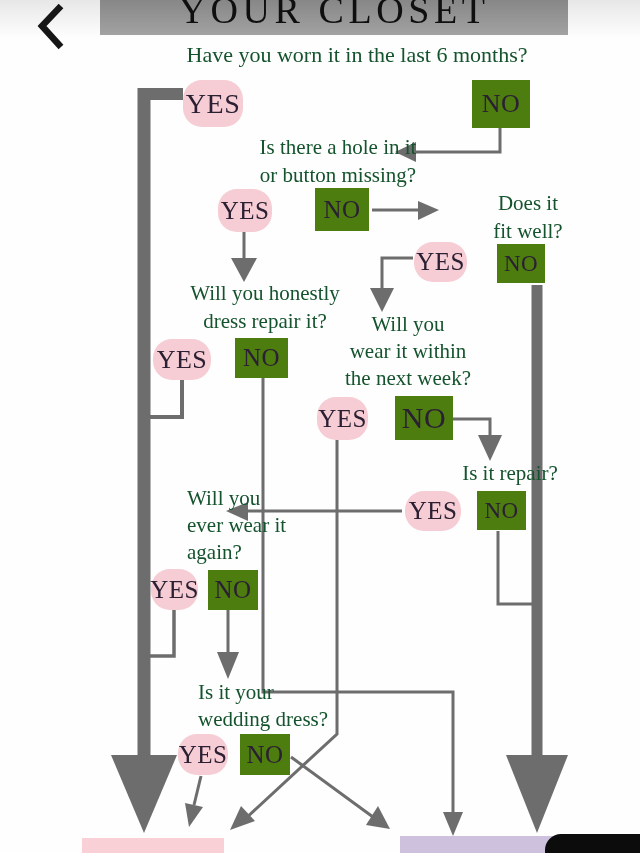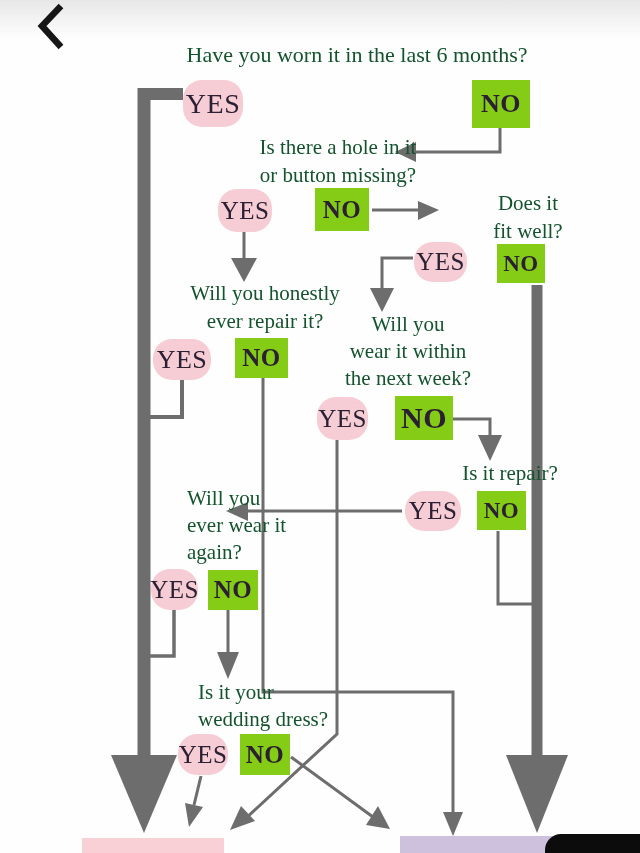--- a/index.html
+++ b/index.html
@@ -28,37 +28,40 @@
   .q{
     position:absolute;color:#14532d;text-align:center;
     white-space:pre-line;font-size:21px;line-height:28px;margin-left:37px;
   }
   .q.left{text-align:left;}
   .bx{
     position:absolute;display:flex;align-items:center;justify-content:center;
     color:#2b2033;letter-spacing:0.02em;
   }
   .pink{background:#f6cdd4;border-radius:19px;}
-  .purple{background:#84cc16;font-weight:bold;}
+  .purple{background:#4d7c0f;}
   svg.wires{position:absolute;left:0;top:0;}
   .bar{position:absolute;}
   .bar-pink{left:82px;top:838px;width:142px;height:15px;background:#f8d0d6;}
   .bar-purple{left:400px;top:836px;width:240px;height:17px;background:#cdc1de;}
   .black-pill{
     position:absolute;left:545px;top:834px;width:95px;height:19px;
     background:#0c0c0c;border-radius:16px 0 0 0;
   }
 </style>
 </head>
 <body>
 
 <div class="stage">
 
   <div class="top-glow"></div>
 
+  <div class="banner">
+    <div class="banner-title">YOUR CLOSET</div>
+  </div>
   <svg class="back" viewBox="0 0 36 50">
     <polyline points="27,4 8,24 27,45" fill="none" stroke="#161616" stroke-width="6.5"></polyline>
   </svg>
 
   <svg class="wires" width="640" height="853" viewBox="0 0 640 853">
     <g stroke="#6d6d6d" fill="none">
 
       <path d="M183 94 H145" stroke-width="12"></path>
       <path d="M144 88 V757" stroke-width="13"></path>
 
@@ -95,21 +98,21 @@
       <polygon points="390,829 366,825 378,806"></polygon>
     </g>
   </svg>
 
   <div class="q" style="left:0;top:41px;width:640px;font-size:22px">Have you worn it in the last 6 months?</div>
   <div class="q" style="left:191px;top:133px;width:220px">Is there a hole in it
 or button missing?</div>
   <div class="q" style="left:437px;top:189px;width:108px">Does it
 fit well?</div>
   <div class="q" style="left:138px;top:279px;width:180px">Will you honestly
-ever repair it?</div>
+dress repair it?</div>
   <div class="q" style="left:285px;top:311px;width:172px;line-height:27px">Will you
 wear it within
 the next week?</div>
   <div class="q" style="left:413px;top:459px;width:120px">Is it repair?</div>
   <div class="q left" style="left:150px;top:485px;width:130px;line-height:27px">Will you
 ever wear it
 again?</div>
   <div class="q left" style="left:161px;top:679px;width:160px;line-height:27px">Is it your
 wedding dress?</div>
 

